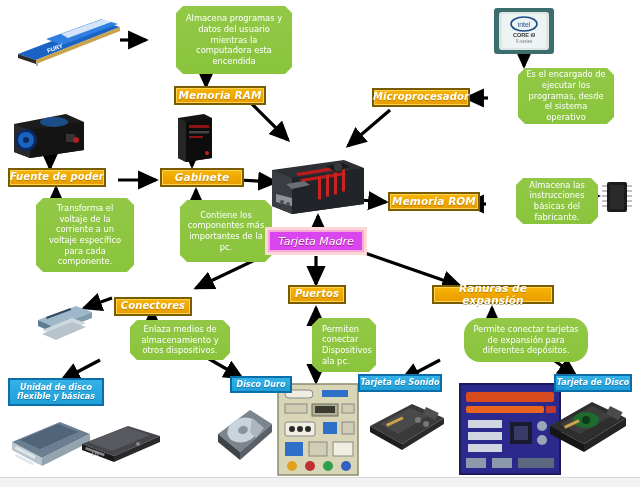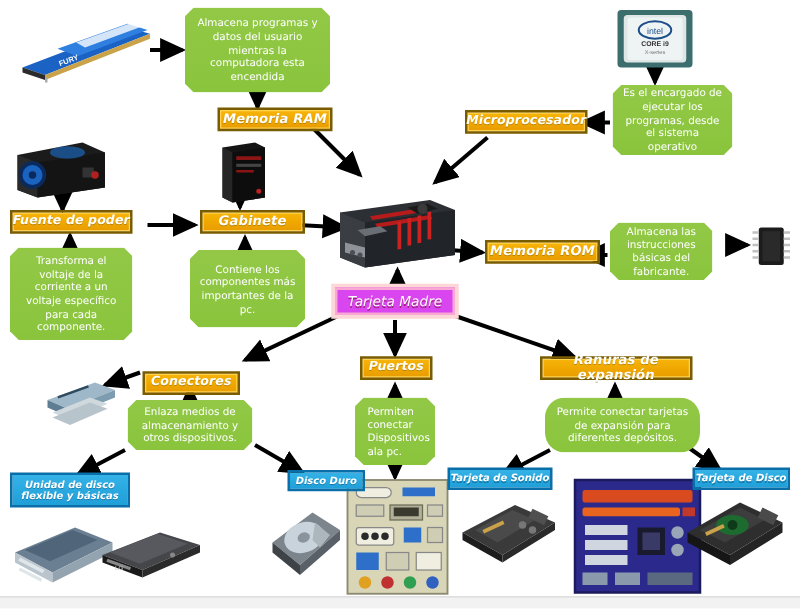--- a/index.html
+++ b/index.html
@@ -67,20 +67,21 @@
     color: #ffffff;
     text-align: center;
     display: flex;
     align-items: center;
     justify-content: center;
     padding: 4px 6px;
     line-height: 1.28;
     clip-path: polygon(7px 0, calc(100% - 7px) 0, 100% 7px, 100% calc(100% - 7px),
                        calc(100% - 7px) 100%, 7px 100%, 0 calc(100% - 7px), 0 7px);
     z-index: 5;
+    margin-left: 28px;
   }
   .desc.left-align { text-align: left; justify-content: flex-start; }
 
   
   .bluelabel {
     position: absolute;
     background: #29aae1;
     background: linear-gradient(to bottom, #35b3e8 0%, #1f9fd8 100%);
     border: 2px solid #0a6fa8;
     color: #ffffff;

